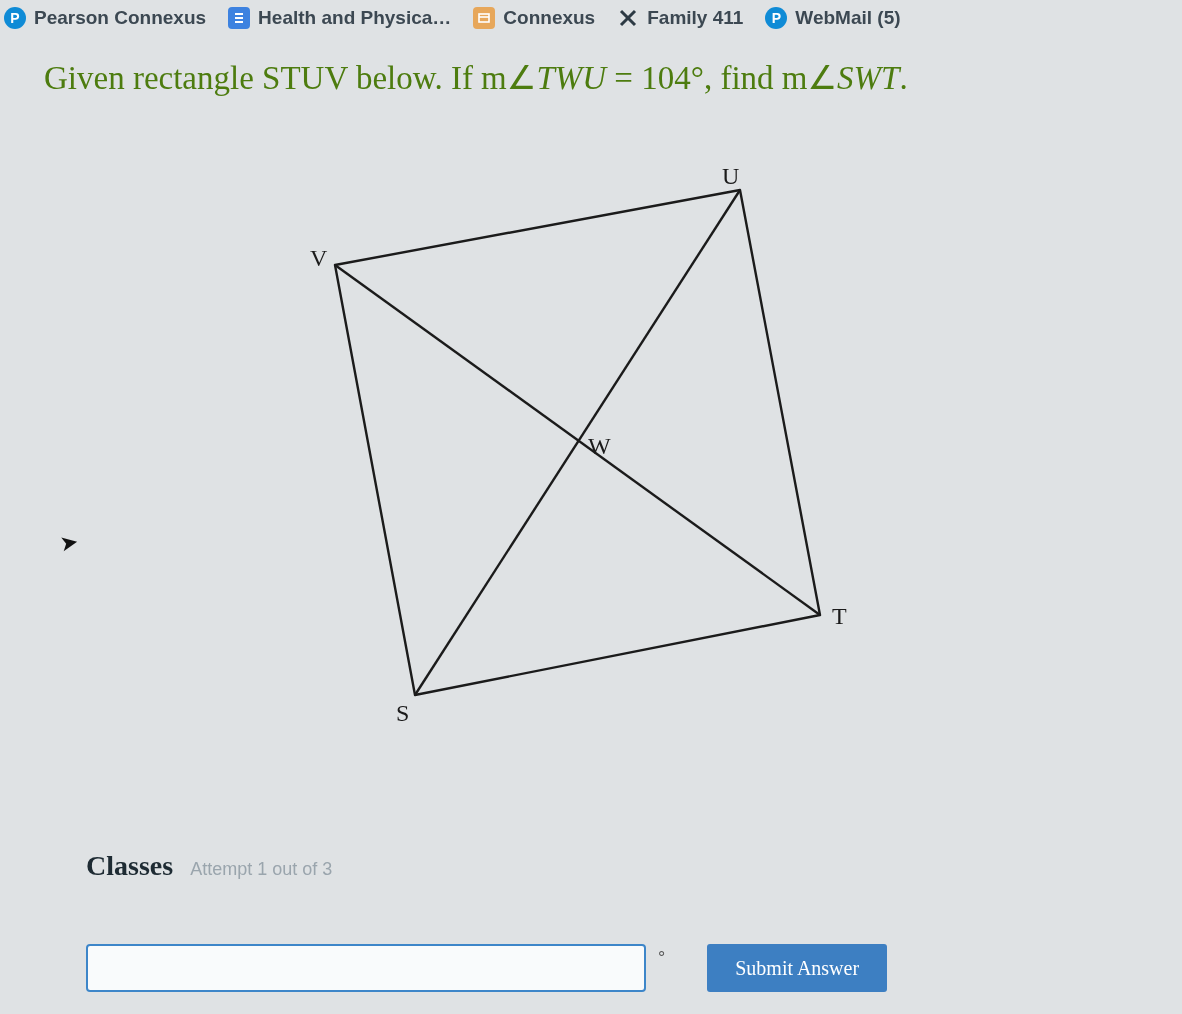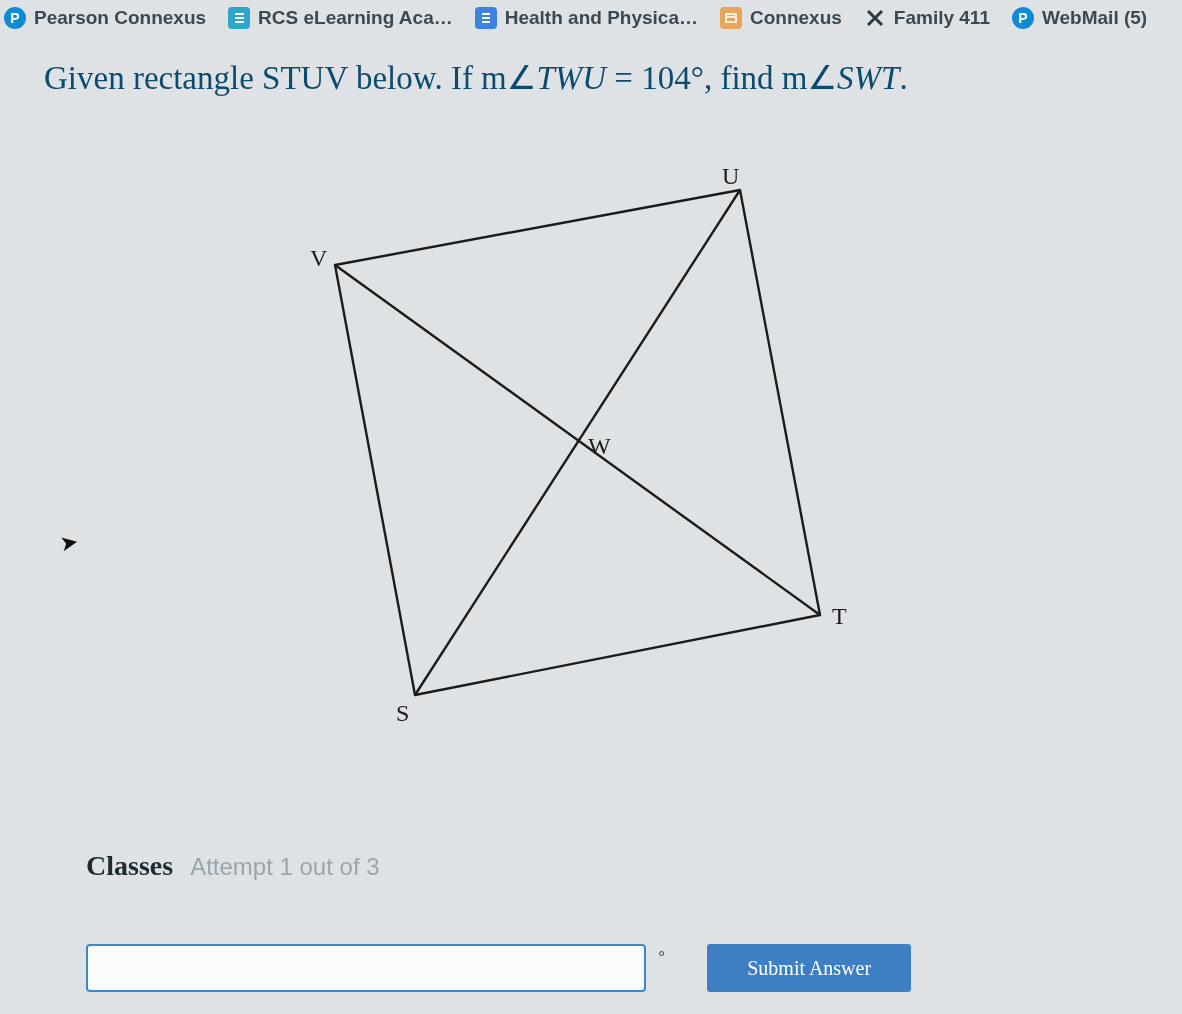--- a/index.html
+++ b/index.html
@@ -39,21 +39,21 @@
   .icon-cls { background:#e7a75a; }
   .icon-x   { width:22px; height:22px; display:flex;align-items:center;justify-content:center; }
   .icon-x svg line{ stroke:#2d3a44; stroke-width:3; }
   .icon-pw  { background:#0f8bd6; border-radius:50%; }
 
   
   .problem {
     padding: 18px 34px 0 44px;
     font-family: "Times New Roman", Georgia, serif;
     font-size: 33px;
-    color: #0c4a6e;
+    color: #4d7c0f;
   }
   .problem .ital { font-style: italic; }
 
   
   .diagram {
     position: absolute;
     left: 0; top: 135px;
     width: 1182px; height: 640px;
   }
   .vlabel {
@@ -68,21 +68,21 @@
     position: absolute;
     left: 86px; top: 850px; right: 40px;
   }
   .answer-heading {
     font-family: "Times New Roman", serif;
     font-size: 28px;
     color: #1e2b33;
   }
   .answer-heading .attempt {
     font-family: Arial, sans-serif;
-    font-size: 24px;
+    font-size: 18px;
     color: #9aa5ad;
     font-weight: 400;
     margin-left: 10px;
   }
   .answer-line {
     display:flex; align-items:center; gap:12px;
     margin-top: 62px;
   }
   .math-lhs {
     font-family: "Times New Roman", serif;
@@ -103,53 +103,41 @@
   }
   .deg {
     font-size: 18px; color:#555;
     align-self:flex-start; margin-top:4px;
   }
   .submit {
     background: #3d7fc2;
     color:#fff;
     border:none;
     height: 48px;
-    padding: 0 40px;
+    padding: 0 28px;
     font-size: 20px;
     border-radius: 3px;
     cursor:pointer;
     margin-left: 30px;
     font-family: "Times New Roman", serif;
   }
 
   .cursor {
     position:absolute; left:60px; top:530px;
     font-size:22px; color:#111;
     transform: rotate(-10deg);
   }
 </style>
 </head>
 <body>
 
 <div class="bookmarks">
   <div class="bookmark">
     <span class="bk-icon icon-p">P</span>
     <span>Pearson Connexus</span>
-  </div>
-  <div class="bookmark">
-    <span class="bk-icon icon-list">
-      <svg width="14" height="14" viewBox="0 0 14 14">
-          <g stroke="#fff" stroke-width="2">
-            <line x1="3" y1="3" x2="12" y2="3"></line>
-            <line x1="3" y1="7" x2="12" y2="7"></line>
-            <line x1="3" y1="11" x2="12" y2="11"></line>
-          </g>
-        </svg>
-    </span>
-    <span>RCS eLearning Aca…</span>
   </div>
   <div class="bookmark">
     <span class="bk-icon icon-doc">
       <svg width="14" height="14" viewBox="0 0 14 14">
           <g stroke="#fff" stroke-width="2">
             <line x1="3" y1="3" x2="11" y2="3"></line>
             <line x1="3" y1="7" x2="11" y2="7"></line>
             <line x1="3" y1="11" x2="11" y2="11"></line>
           </g>
         </svg>

